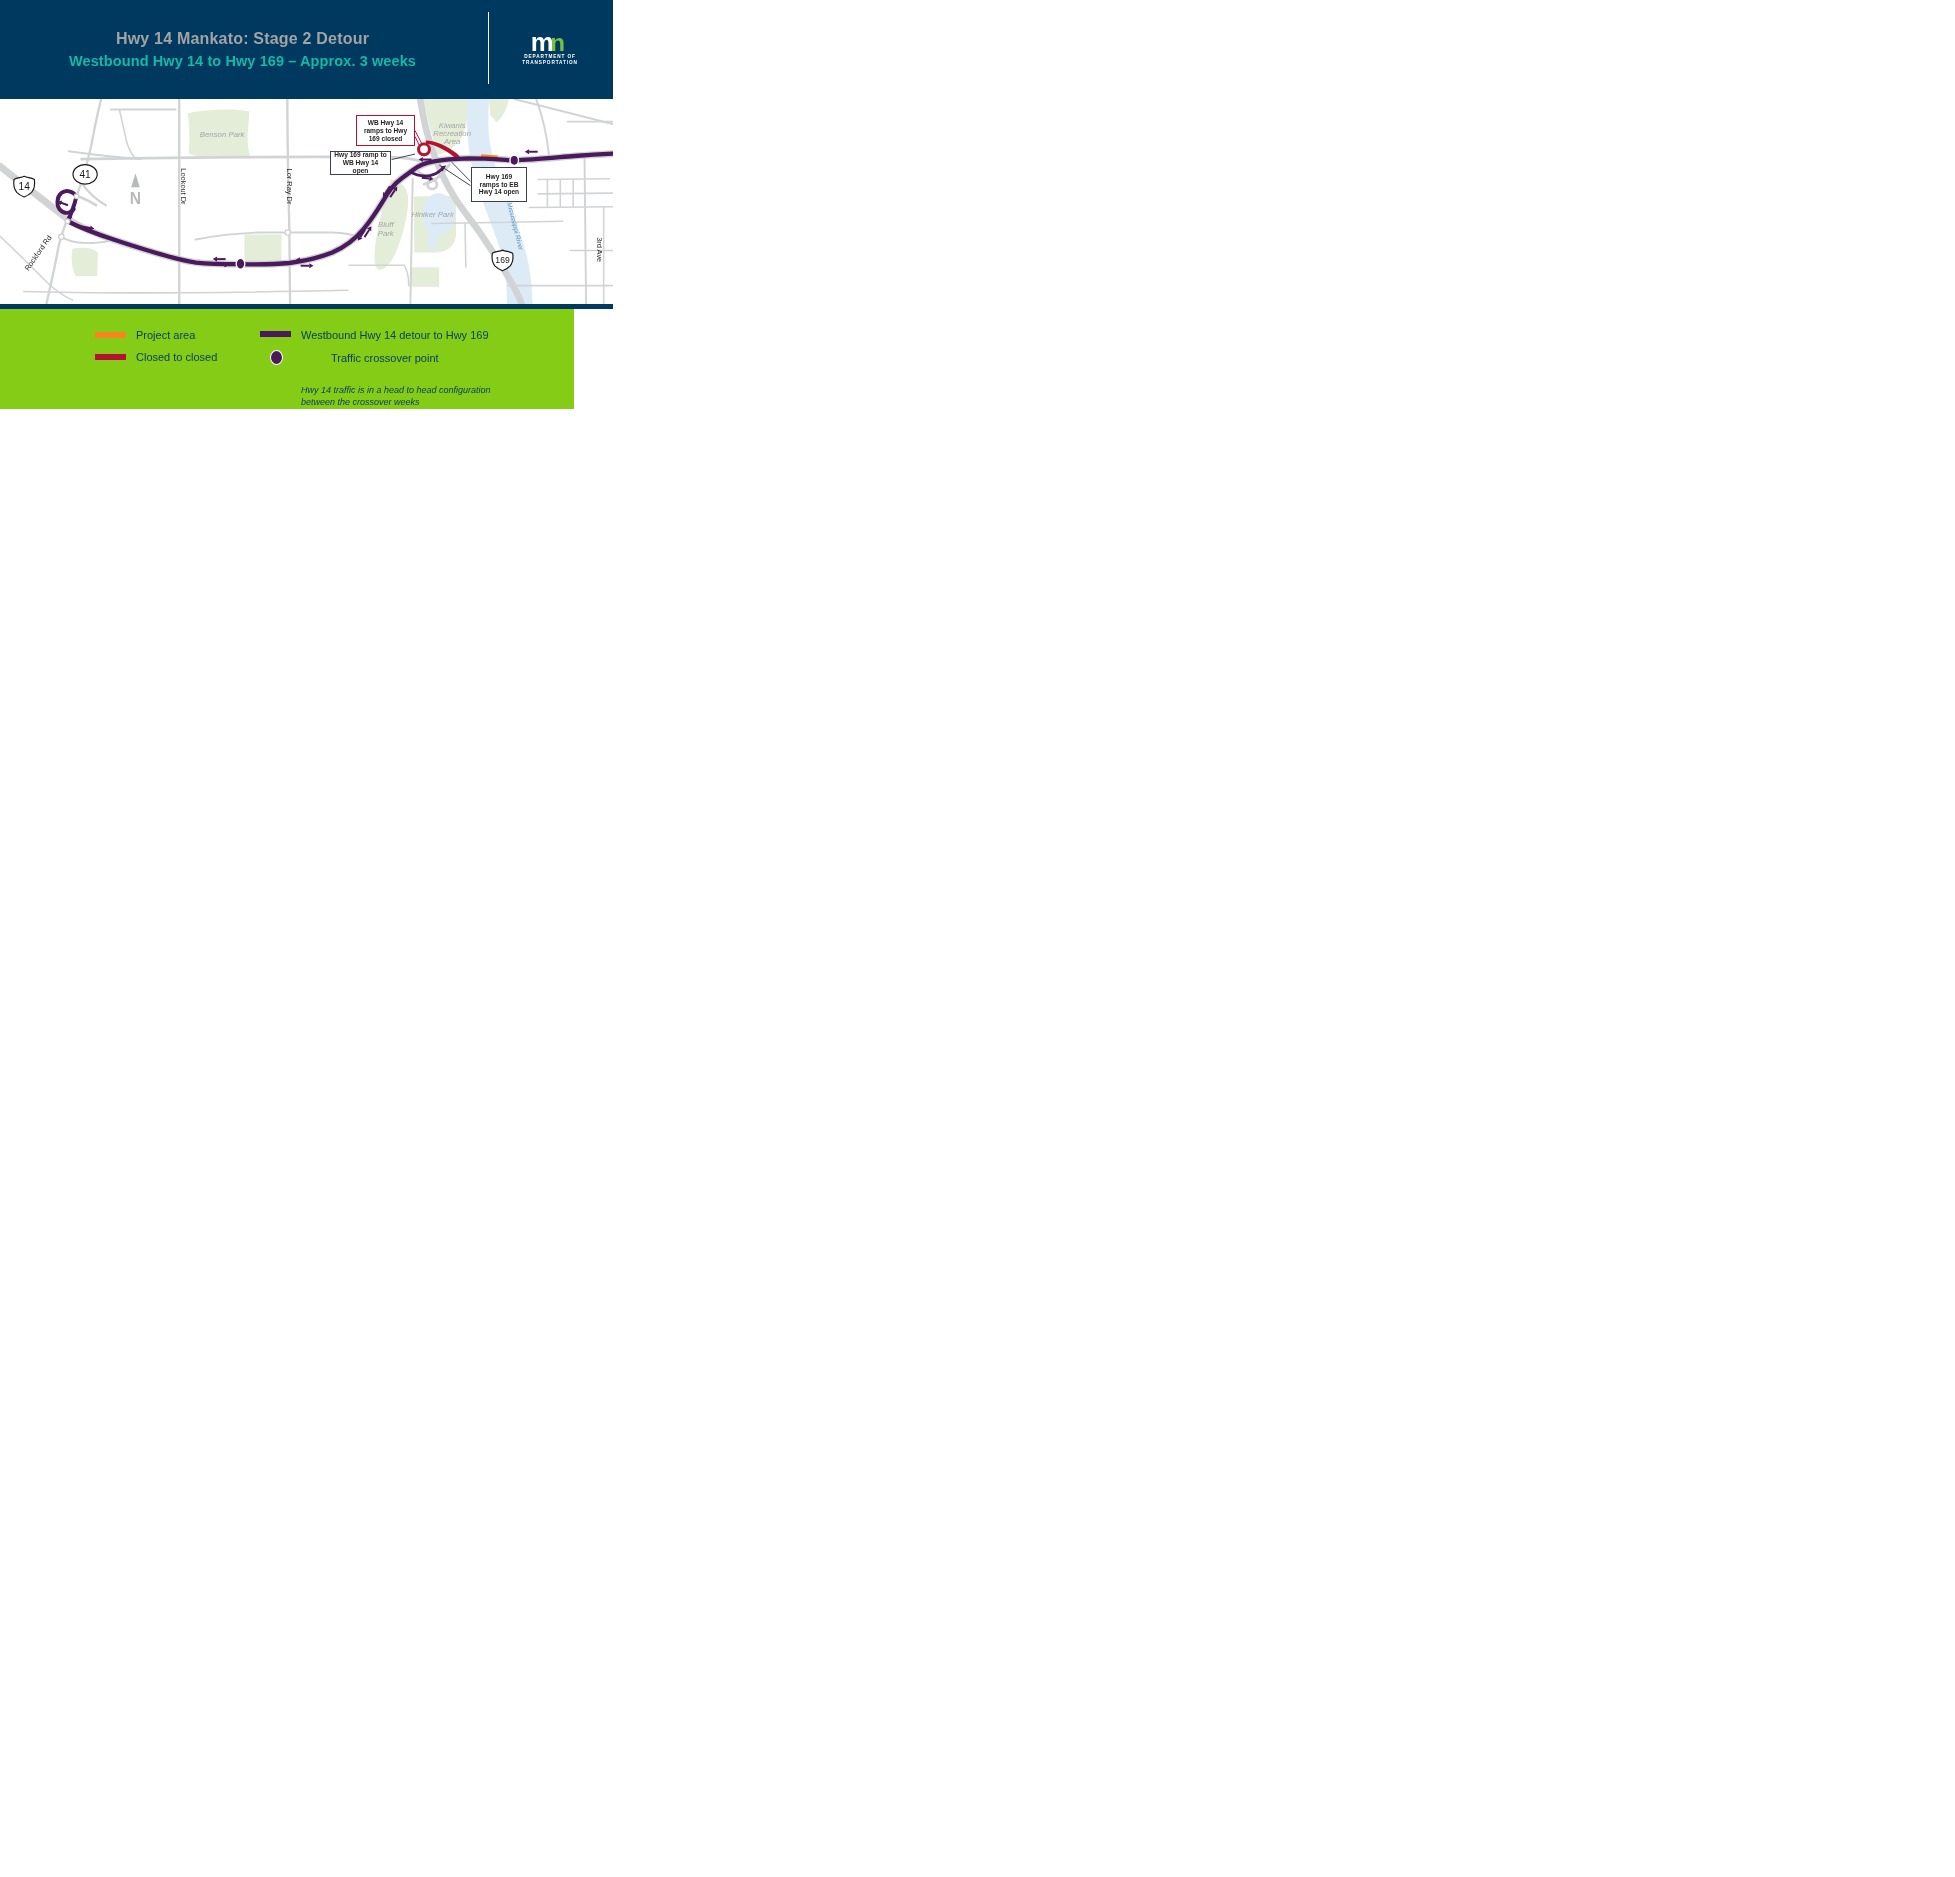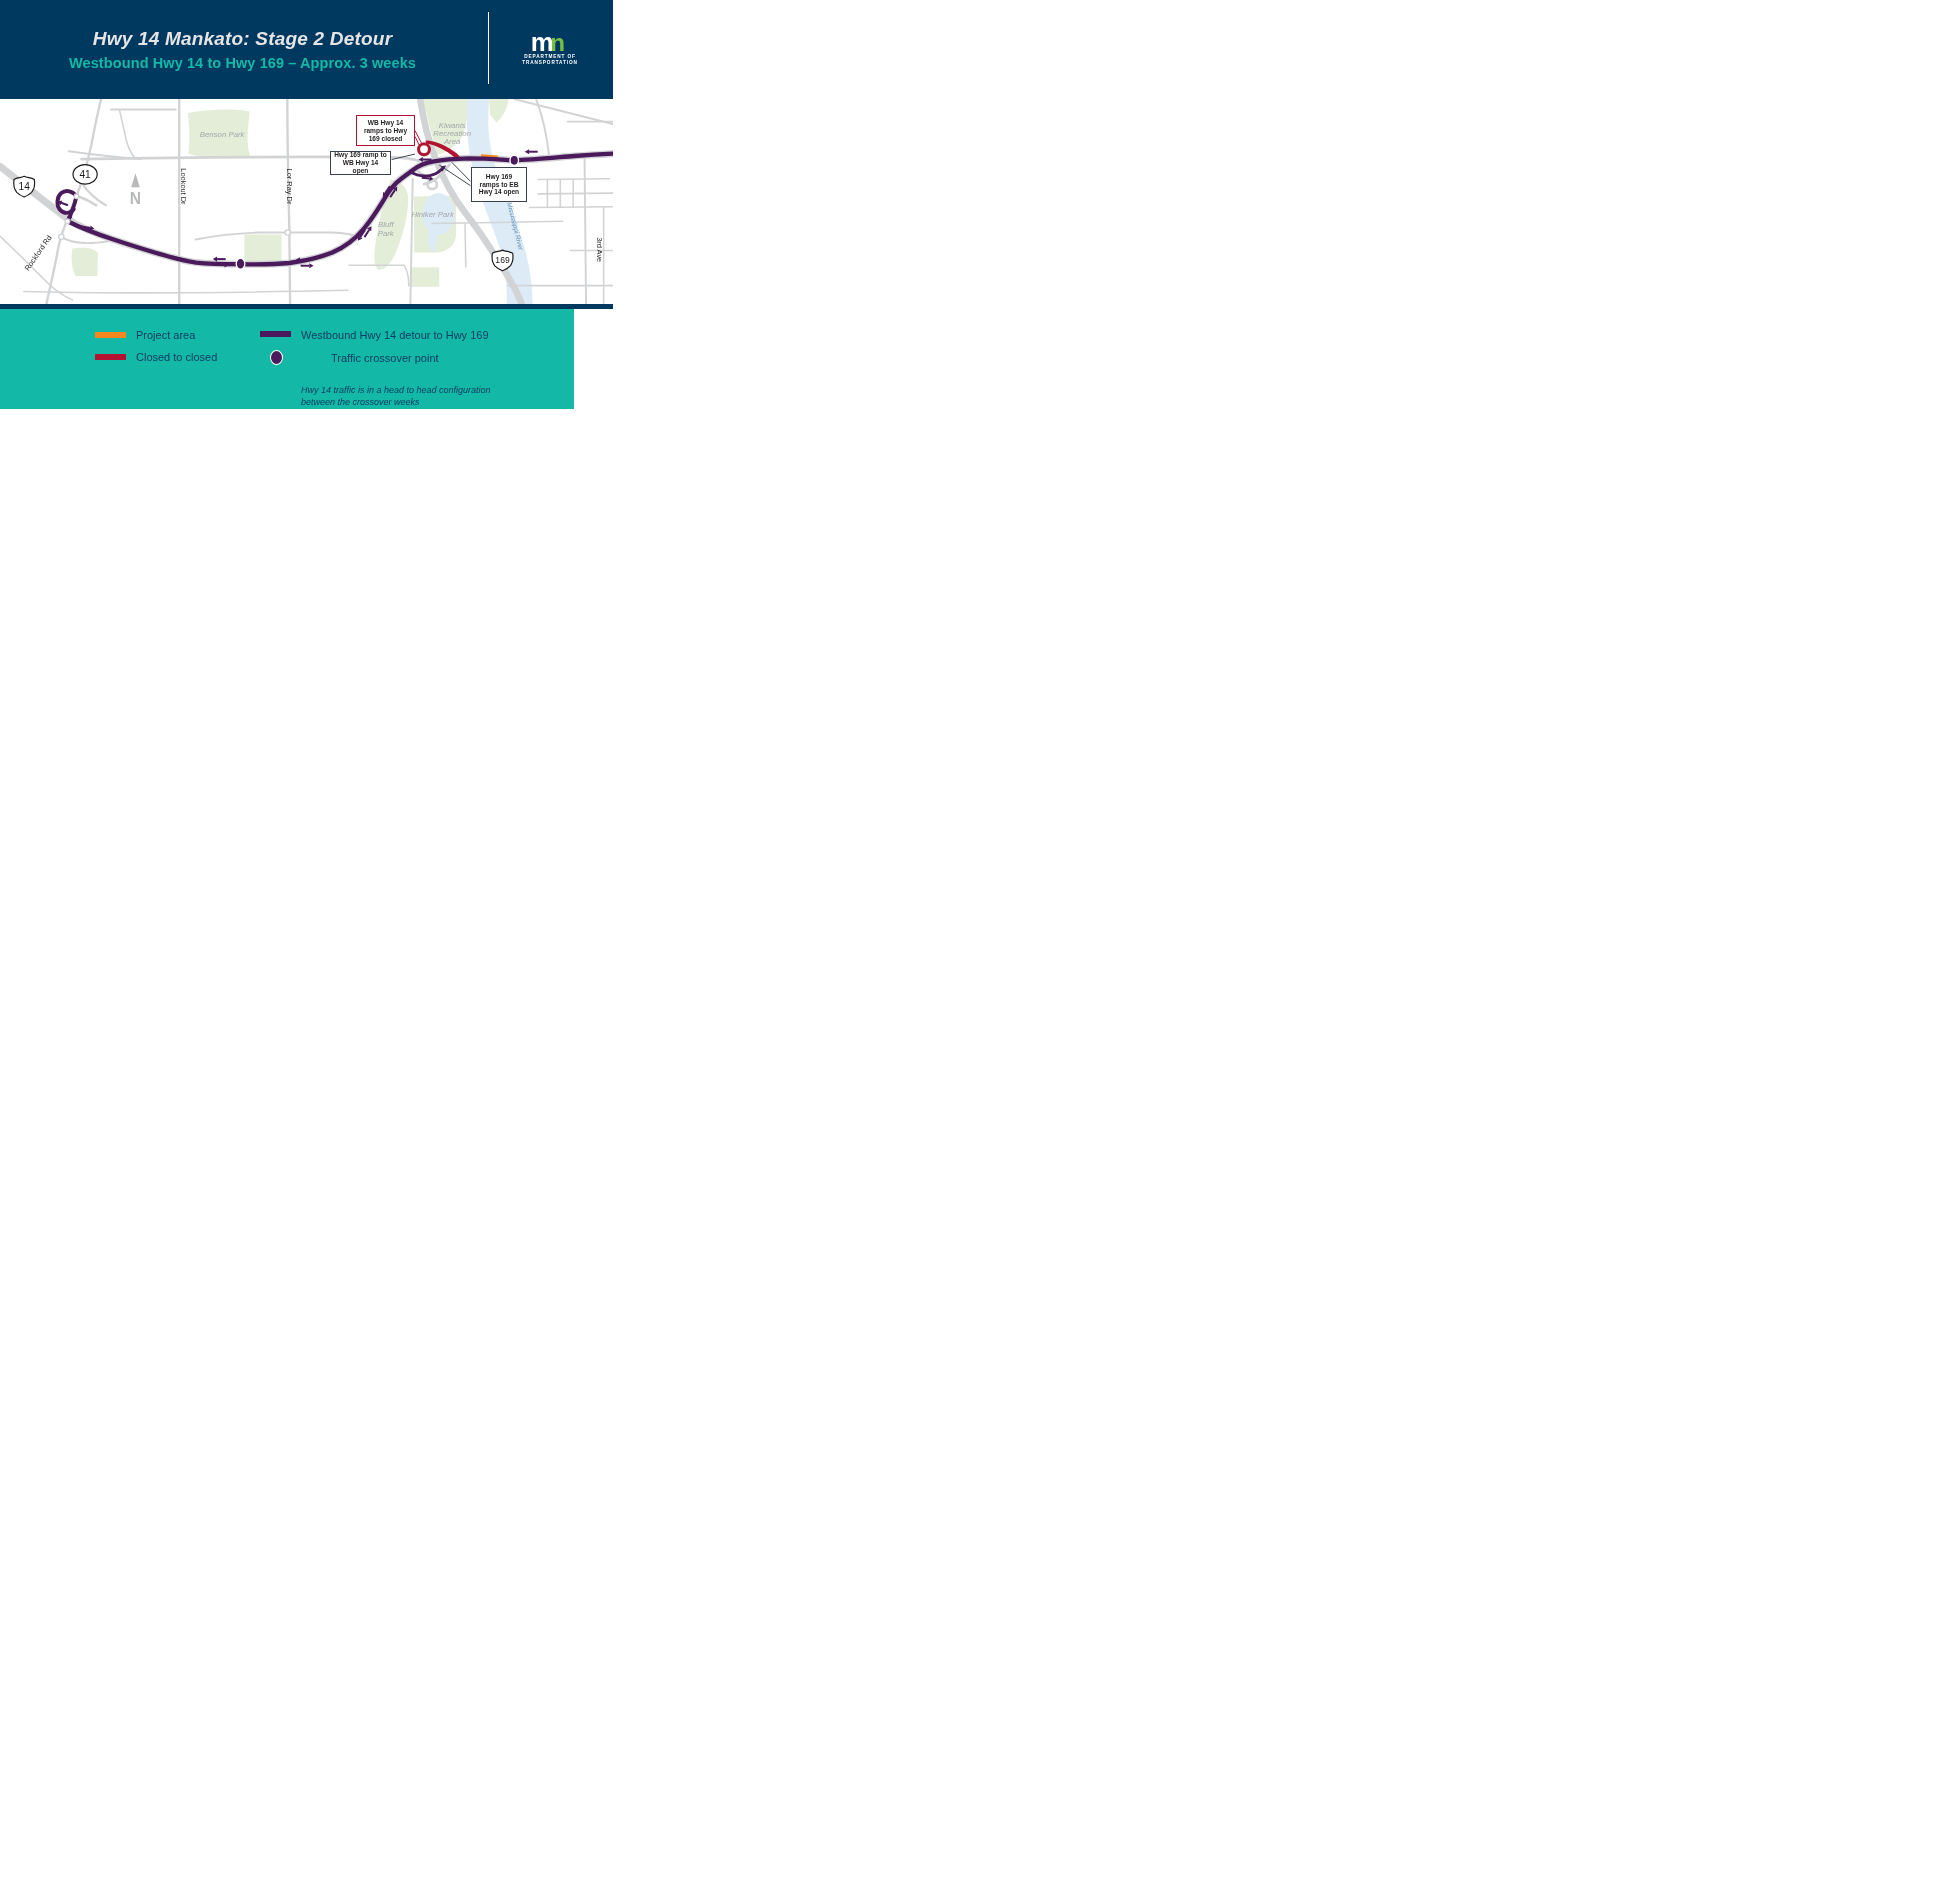--- a/index.html
+++ b/index.html
@@ -2,39 +2,39 @@
 <html style="font-size:6.3px"><head>
 <meta charset="utf-8">
 <style>
   html,body{margin:0;padding:0;background:#ffffff;}
   body{width:613px;height:409px;position:relative;overflow:hidden;
        font-family:"Liberation Sans",sans-serif;}
   
   .header{position:absolute;left:0;top:0;width:613px;height:99px;background:#00395f;}
   .header-left{position:absolute;left:0;top:0;width:485px;height:99px;
                display:flex;flex-direction:column;align-items:center;justify-content:center;gap:5.5px;}
-  .title{color:#e5e5e5;font-size:19px;font-weight:bold;letter-spacing:0.2px;font-style:italic;}
+  .title{color:#a3a3a3;font-size:16px;font-weight:bold;letter-spacing:0.2px;}
   .subtitle{color:#14b8a6;font-size:14.5px;font-weight:bold;letter-spacing:0.1px;}
   .divider{position:absolute;left:488px;top:11.7px;width:1.2px;height:72px;background:#ffffff;}
   .logo{position:absolute;left:508px;top:19.6px;width:84px;height:59px;}
   .logo .dept{color:#ffffff;font-weight:bold;text-align:center;letter-spacing:0.9px;
               font-size:4.7px;line-height:6.6px;margin-top:0.8px;}
   
   .map{position:absolute;left:0;top:99px;width:613px;height:205px;background:#ffffff;}
   .map svg{position:absolute;left:0;top:0;}
   .callout{position:absolute;background:#ffffff;display:flex;align-items:center;justify-content:center;
            text-align:center;font-weight:bold;color:#231f20;font-size:6.6px;line-height:7.8px;}
   .callout.red{border:1.2px solid #b41231;}
   .callout.dark{border:1.2px solid #394150;}
   #co1{left:356px;top:16.4px;width:59px;height:31px;padding:0 3.9px;box-sizing:border-box;}
   #co2{left:330px;top:52px;width:61px;height:24px;padding:0 3.1px;box-sizing:border-box;}
   #co3{left:471px;top:68px;width:56px;height:35px;padding:0 3.5px;box-sizing:border-box;}
   
   .bar{position:absolute;left:0;top:304px;width:613px;height:5.1px;background:#00395f;}
-  .legend{position:absolute;left:0;top:309px;width:574px;height:100px;background:#14b8a6;}
+  .legend{position:absolute;left:0;top:309px;width:574px;height:100px;background:#84cc16;}
   .legend .item-label{position:absolute;color:#0b3e63;font-size:11px;white-space:nowrap;}
   .swatch{position:absolute;height:5.9px;}
   .legend .note{position:absolute;color:#0b3e63;font-size:9px;font-style:italic;white-space:nowrap;margin-top:16px;}
   .lgd-dot{position:absolute;width:11px;height:13px;border-radius:50%;
            background:#4a1a5c;border:1.2px solid #ffffff;}
   text{font-family:"Liberation Sans",sans-serif;}
 </style>
 </head>
 <body>
 

